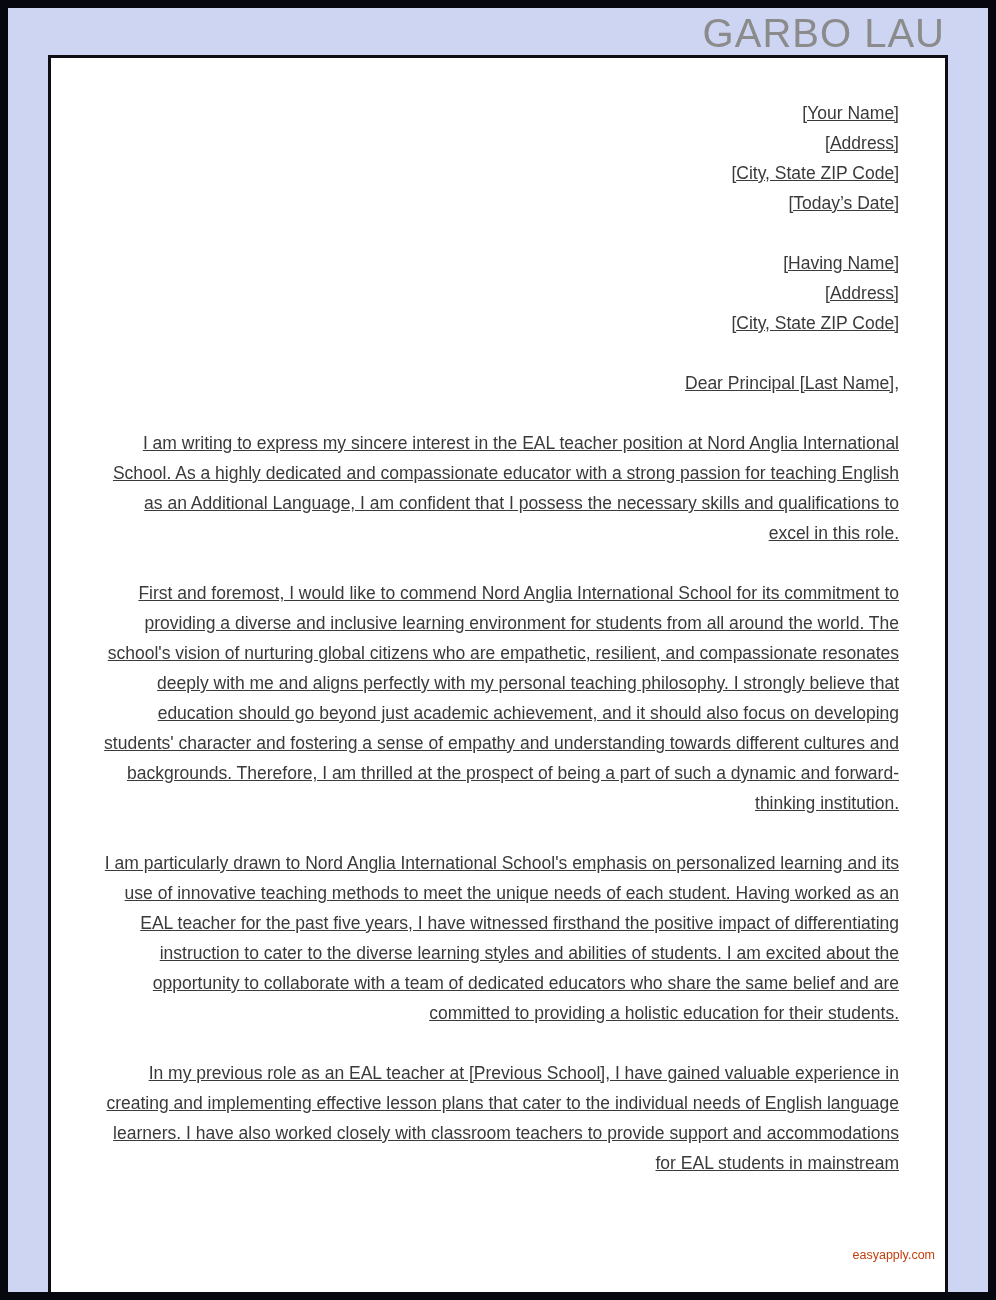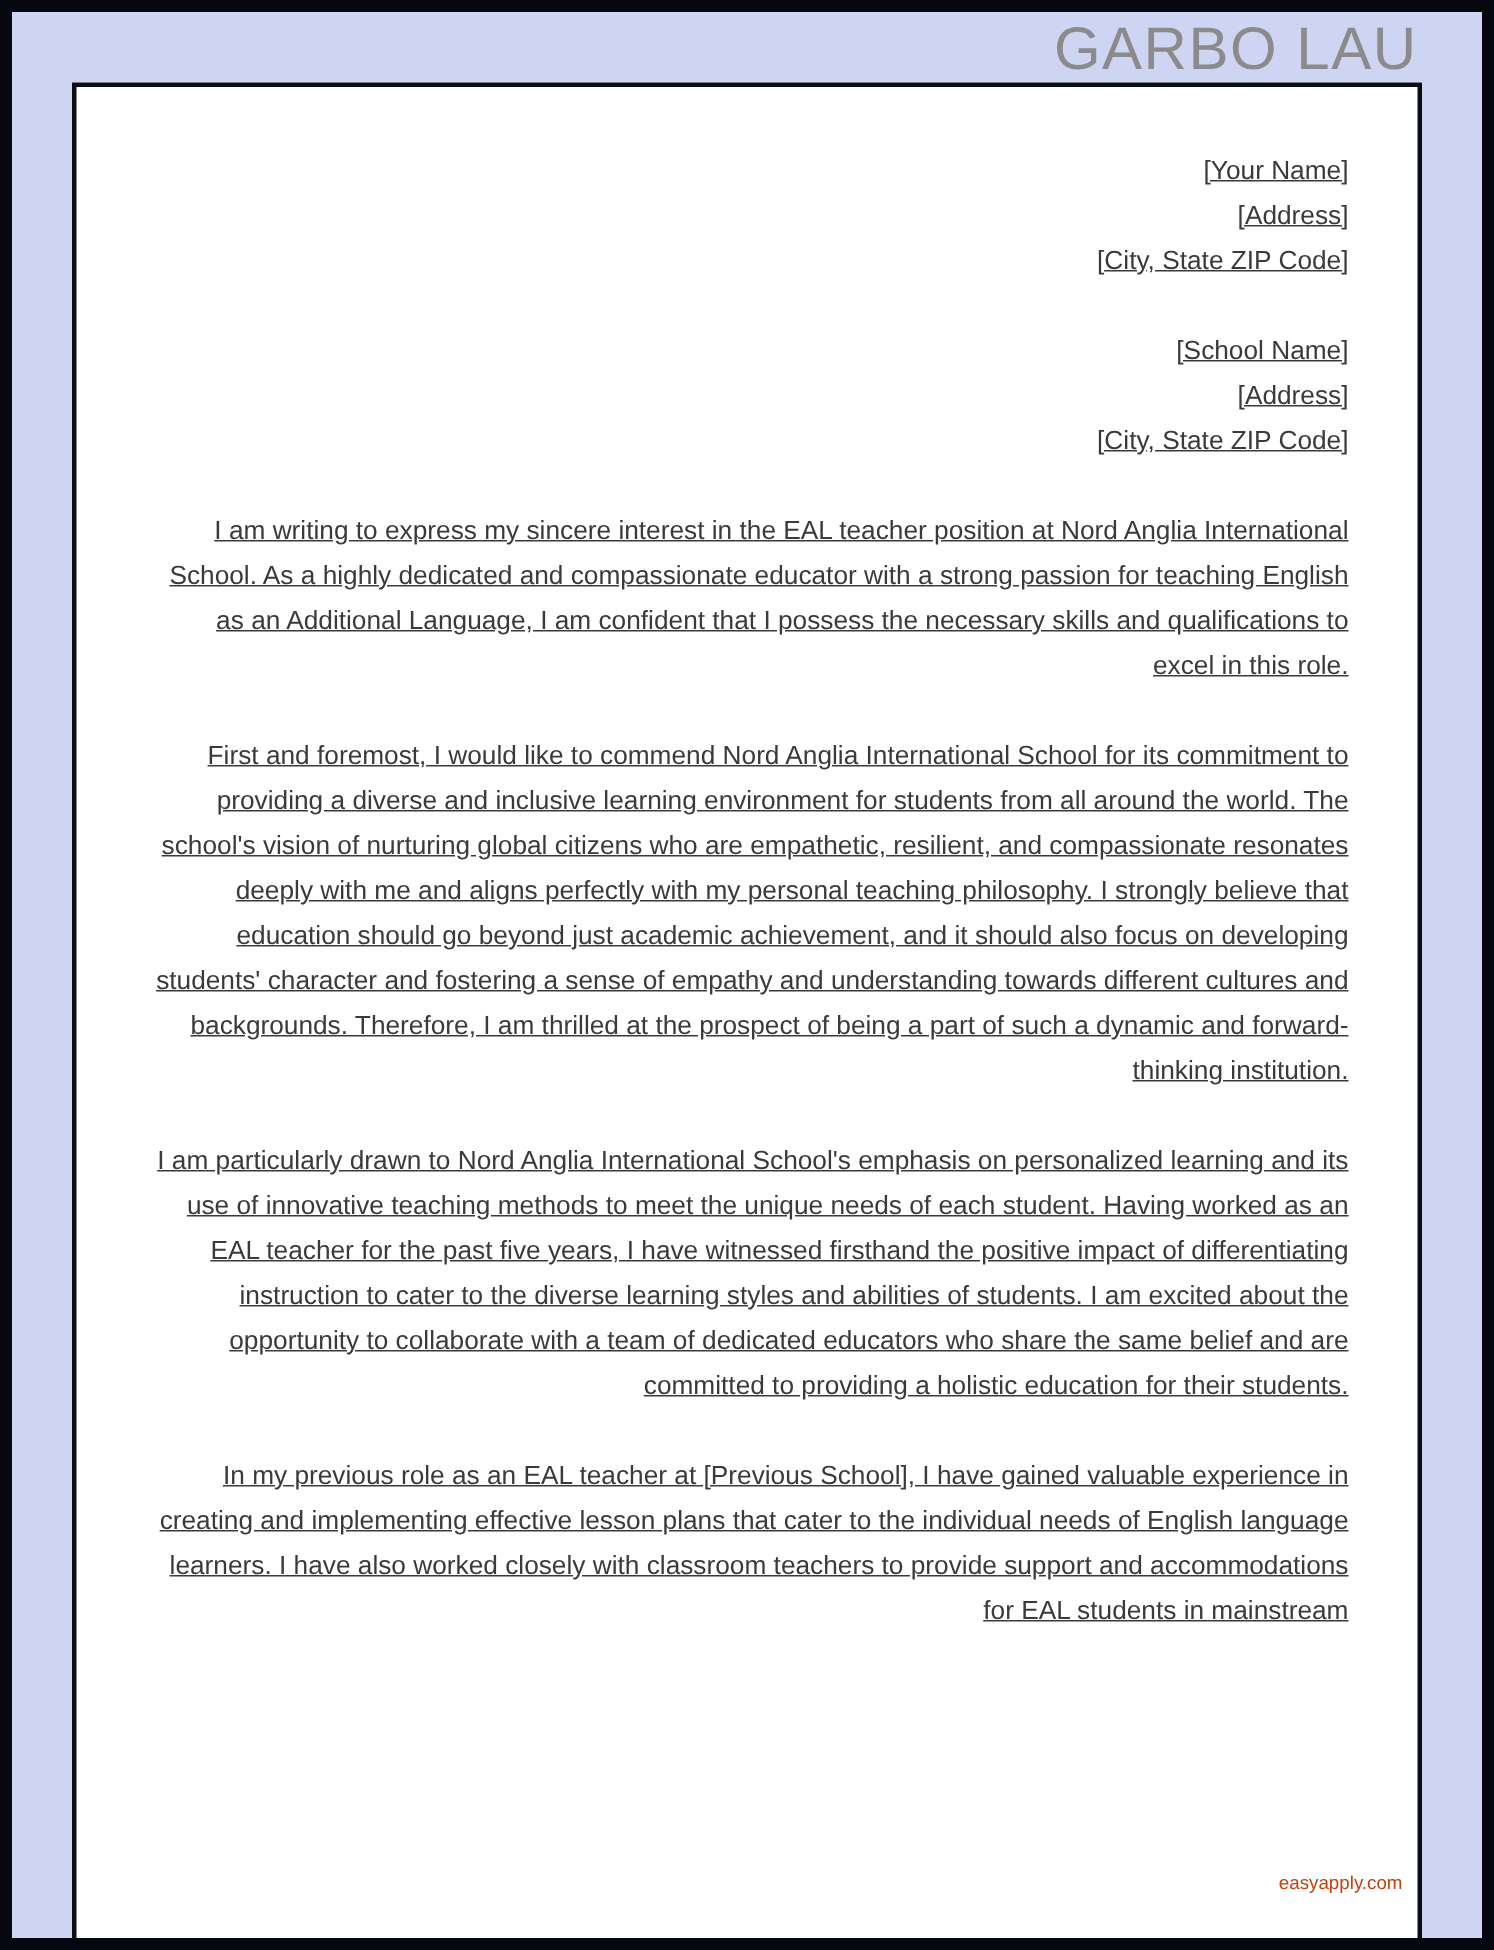--- a/index.html
+++ b/index.html
@@ -64,28 +64,30 @@
 
   <div class="brand">GARBO LAU</div>
 
   <div class="page">
     <div class="letter">
 
       <div class="block">
         <div>[Your Name]</div>
         <div>[Address]</div>
         <div>[City, State ZIP Code]</div>
+        <div>[Today’s Date]</div>
       </div>
 
       <div class="block">
-        <div>[School Name]</div>
+        <div>[Having Name]</div>
         <div>[Address]</div>
         <div>[City, State ZIP Code]</div>
       </div>
 
+      <div class="block">Dear Principal [Last Name],</div>
 
       <p>I am writing to express my sincere interest in the EAL teacher position at Nord Anglia International School. As a highly dedicated and compassionate educator with a strong passion for teaching English as an Additional Language, I am confident that I possess the necessary skills and qualifications to excel in this role.</p>
       <p>First and foremost, I would like to commend Nord Anglia International School for its commitment to providing a diverse and inclusive learning environment for students from all around the world. The school's vision of nurturing global citizens who are empathetic, resilient, and compassionate resonates deeply with me and aligns perfectly with my personal teaching philosophy. I strongly believe that education should go beyond just academic achievement, and it should also focus on developing students' character and fostering a sense of empathy and understanding towards different cultures and backgrounds. Therefore, I am thrilled at the prospect of being a part of such a dynamic and forward-thinking institution.</p>
       <p>I am particularly drawn to Nord Anglia International School's emphasis on personalized learning and its use of innovative teaching methods to meet the unique needs of each student. Having worked as an EAL teacher for the past five years, I have witnessed firsthand the positive impact of differentiating instruction to cater to the diverse learning styles and abilities of students. I am excited about the opportunity to collaborate with a team of dedicated educators who share the same belief and are committed to providing a holistic education for their students.</p>
       <p>In my previous role as an EAL teacher at [Previous School], I have gained valuable experience in creating and implementing effective lesson plans that cater to the individual needs of English language learners. I have also worked closely with classroom teachers to provide support and accommodations for EAL students in mainstream</p>
 
     </div>
   </div>
 
   <div class="watermark">easyapply.com</div>

